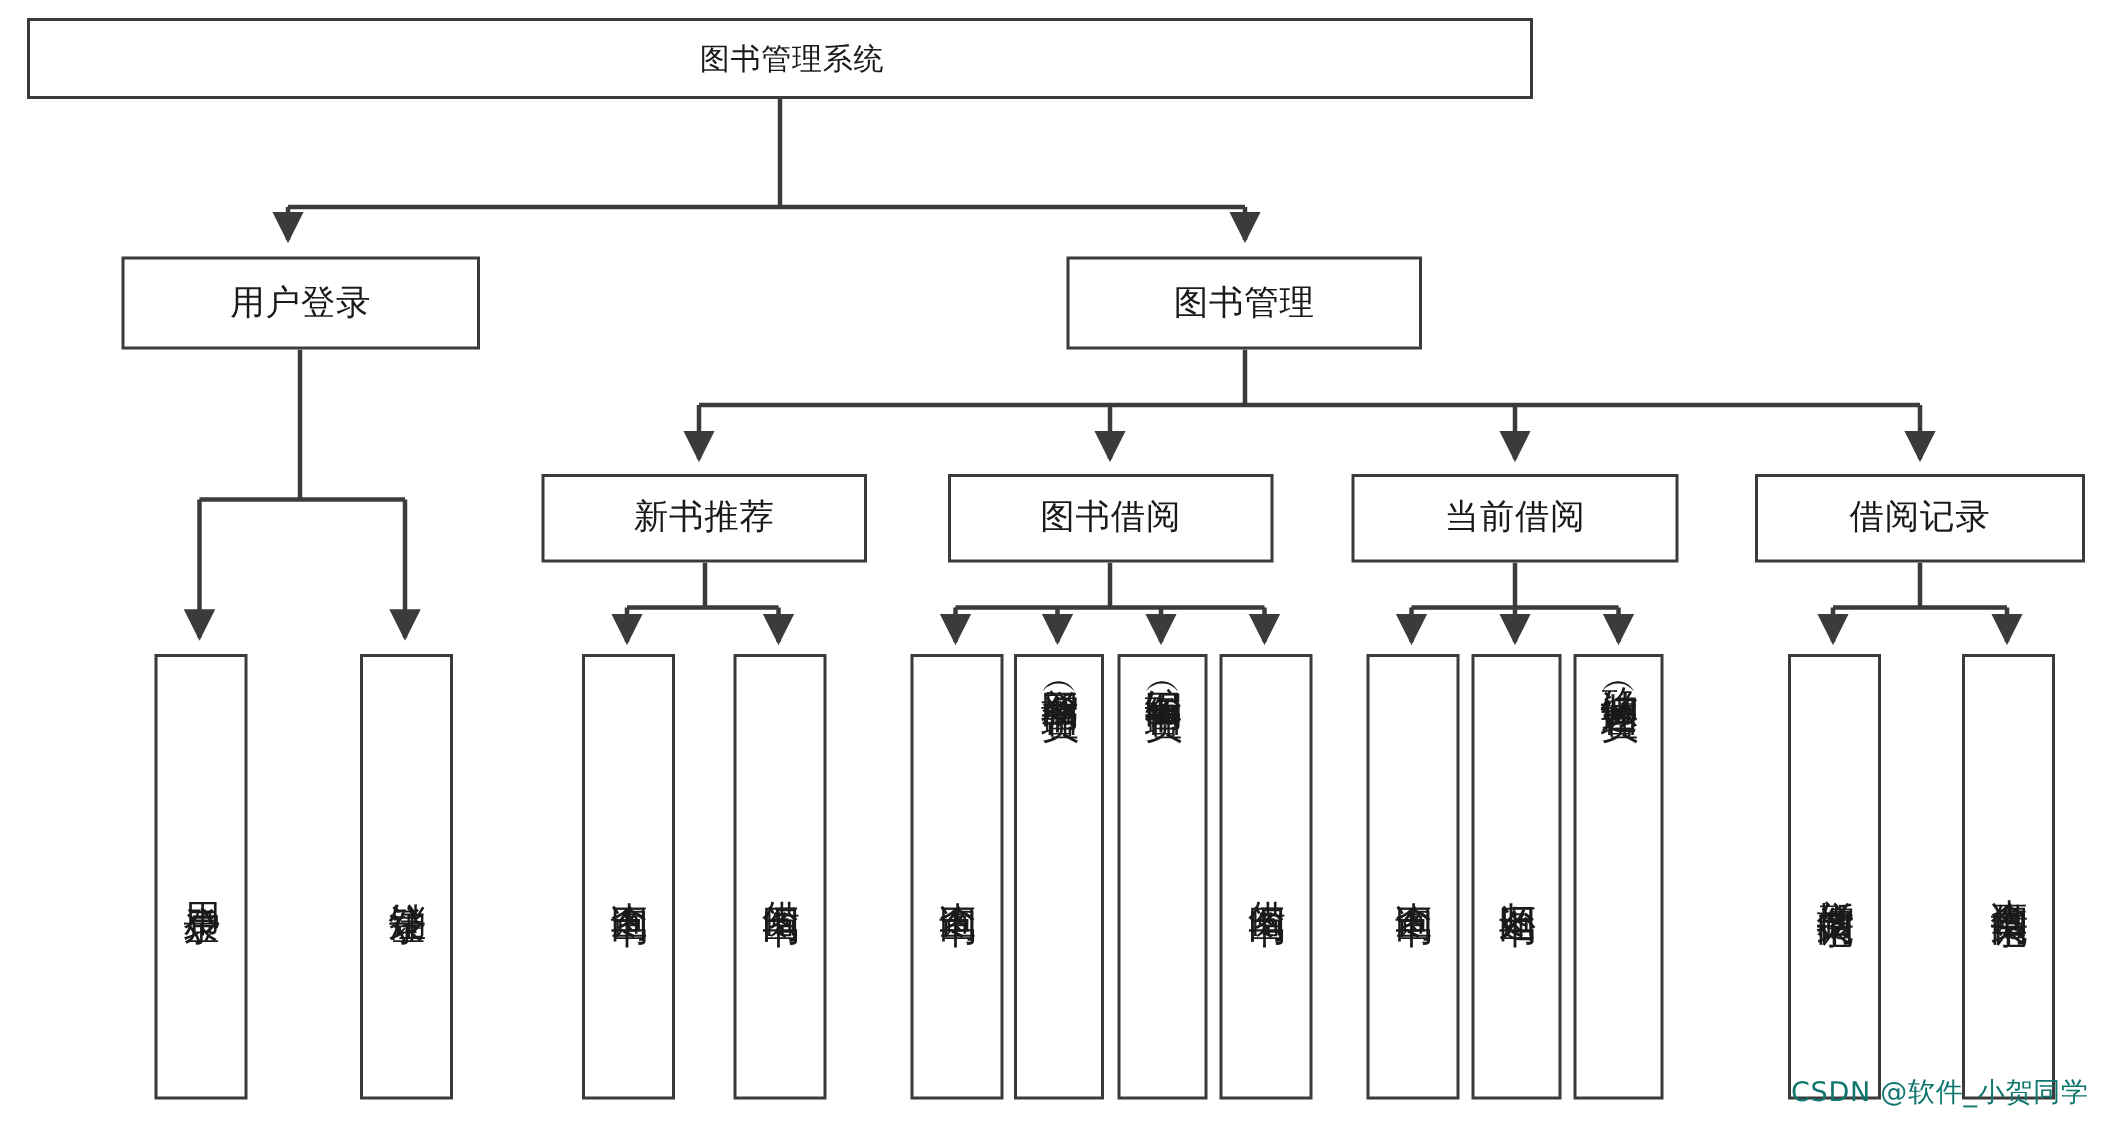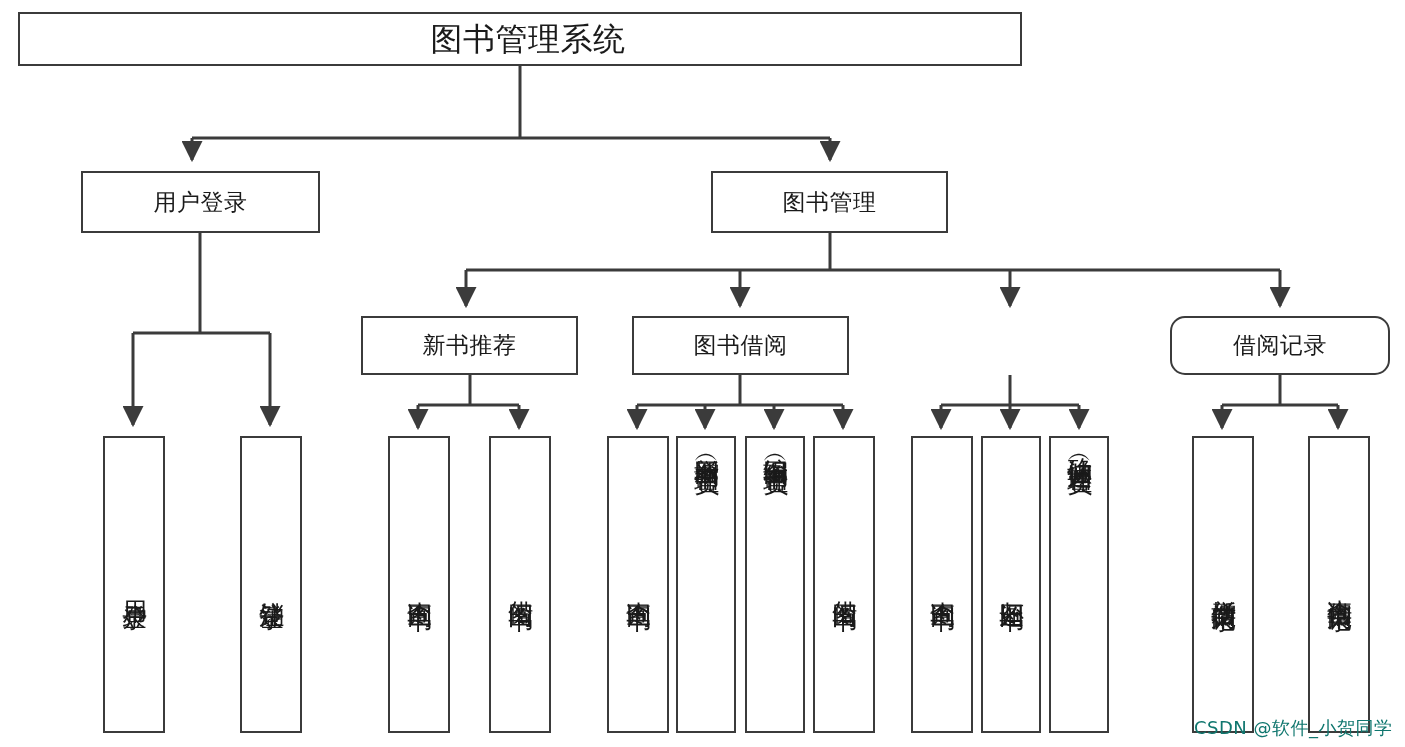--- a/index.html
+++ b/index.html
@@ -41,21 +41,21 @@
     text-align: center;
     line-height: 1.0;
     white-space: nowrap;
   }
   
   .node.horiz .label {
     font-size: 23px;
     letter-spacing: 0.5px;
   }
   .node.root .label {
-    font-size: 32px;
+    font-size: 20px;
     margin-left: 16px;
   }
   
   .node.vert {
     align-items: flex-start;
     justify-content: center;
     padding-top: 0;
   }
   .node.vert .label {
     writing-mode: vertical-rl;
@@ -143,21 +143,24 @@
   <div class="node horiz" style="left:711px; top:171px; width:237px; height:62px;">
     <span class="label">图书管理</span>
   </div>
 
   <div class="node horiz" style="left:361px; top:316px; width:217px; height:59px;">
     <span class="label">新书推荐</span>
   </div>
   <div class="node horiz" style="left:632px; top:316px; width:217px; height:59px;justify-content:center;">
     <span class="label">图书借阅</span>
   </div>
-  <div class="node horiz" style="left:1170px; top:316px; width:220px; height:59px;border-radius:15px;">
+  <div class="node horiz" style="left:901px; top:316px; width:218px; height:59px;">
+    <span class="label">当前借阅</span>
+  </div>
+  <div class="node horiz" style="left:1170px; top:316px; width:220px; height:59px;">
     <span class="label">借阅记录</span>
   </div>
 
   <div class="node vert center-text" style="left:103px; top:436px; width:62px; height:297px;">
     <span class="label">用户登录</span>
   </div>
   <div class="node vert center-text" style="left:240px; top:436px; width:62px; height:297px;">
     <span class="label">注销登录</span>
   </div>
 

